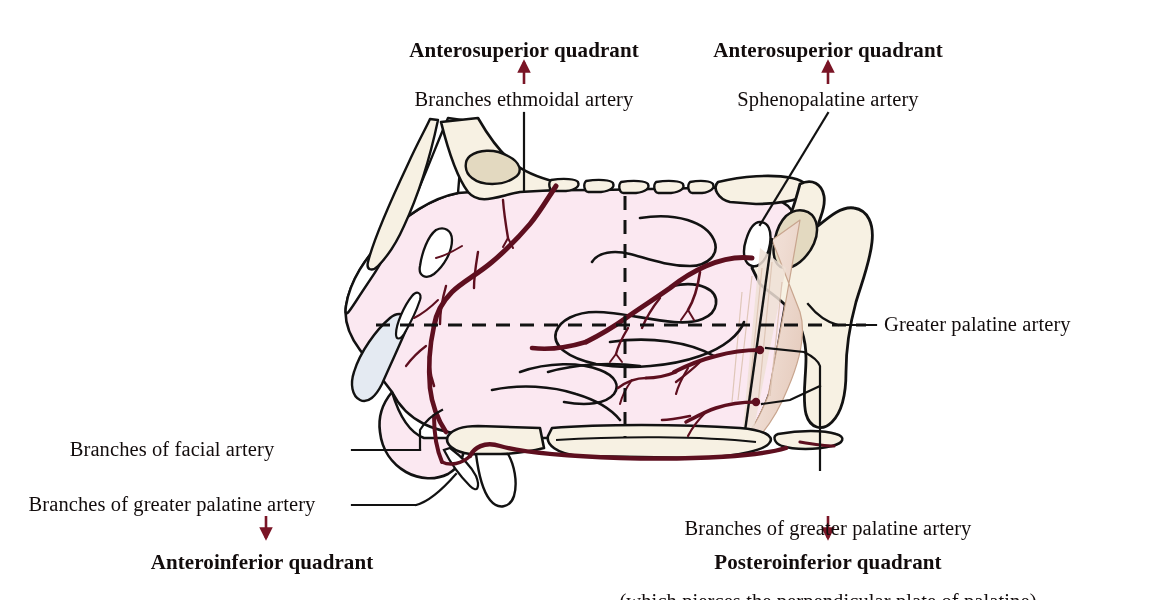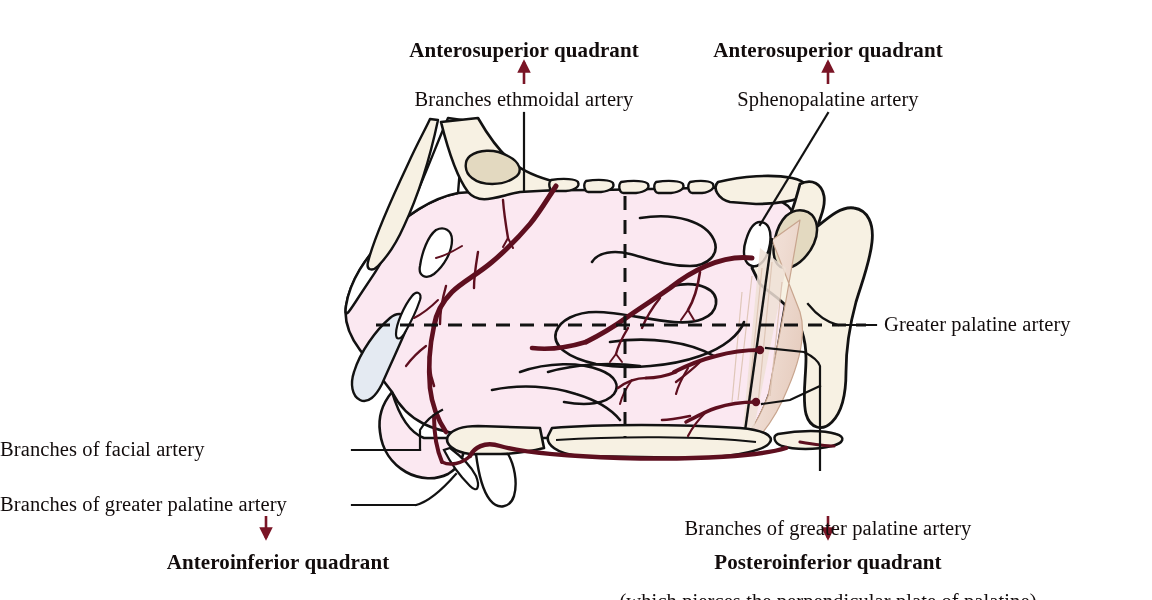--- a/index.html
+++ b/index.html
@@ -42,21 +42,21 @@
   }
   .label.artery {
     font-weight: normal;
     font-size: 20.5px;
   }
   .label.artery.two-line {
     text-align: center;
     font-size: 20.5px;
   }
   .ctr { transform: translateX(-50%); }
-  .right-anchor { text-align: left; }
+  .right-anchor { text-align: center; }
 </style>
 </head>
 <body>
 
 <div id="figure-root">
 
   <svg class="figure-canvas" viewBox="0 0 1152 600">
     <defs>
       <linearGradient id="vomerGrad" x1="0" y1="0" x2="1" y2="0.6">
         <stop offset="0%" stop-color="#F6E6DE"></stop>
@@ -351,17 +351,17 @@
 
   <div class="label artery right-anchor" style="left:0px; top:437px; width:344px;">Branches of facial artery</div>
 
   <div class="label artery right-anchor" style="left:0px; top:492px; width:344px;">Branches of greater palatine artery</div>
 
   <div class="label artery two-line ctr" style="left:828px; top:468px;">
     <div>Branches of greater palatine artery</div>
     <div>(which pierces the perpendicular plate of palatine)</div>
   </div>
 
-  <div class="label quadrant ctr" style="left:278px; top:550px;text-align:right;">Anteroinferior quadrant</div>
+  <div class="label quadrant ctr" style="left:262px; top:550px;text-align:right;">Anteroinferior quadrant</div>
 
   <div class="label quadrant ctr" style="left:828px; top:550px;">Posteroinferior quadrant</div>
 
 </div>
 
 </body></html>

